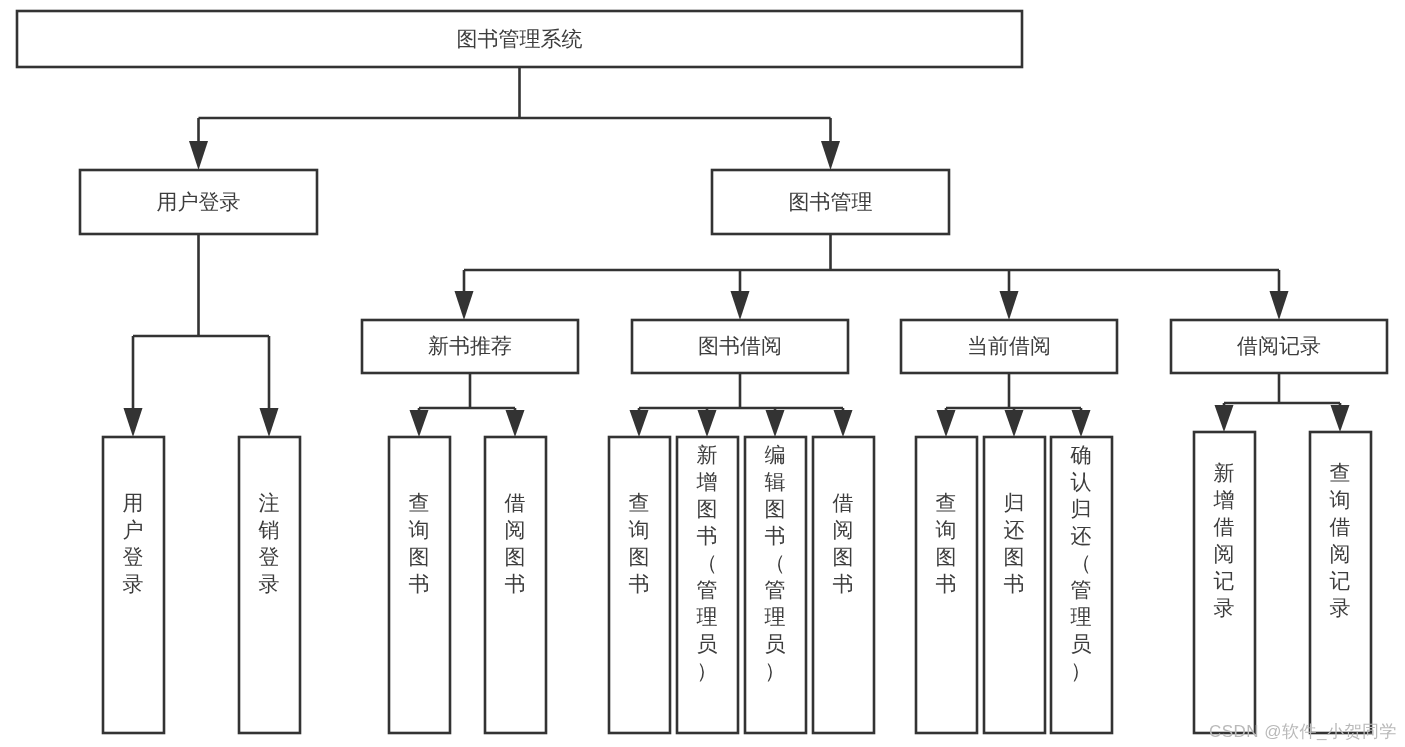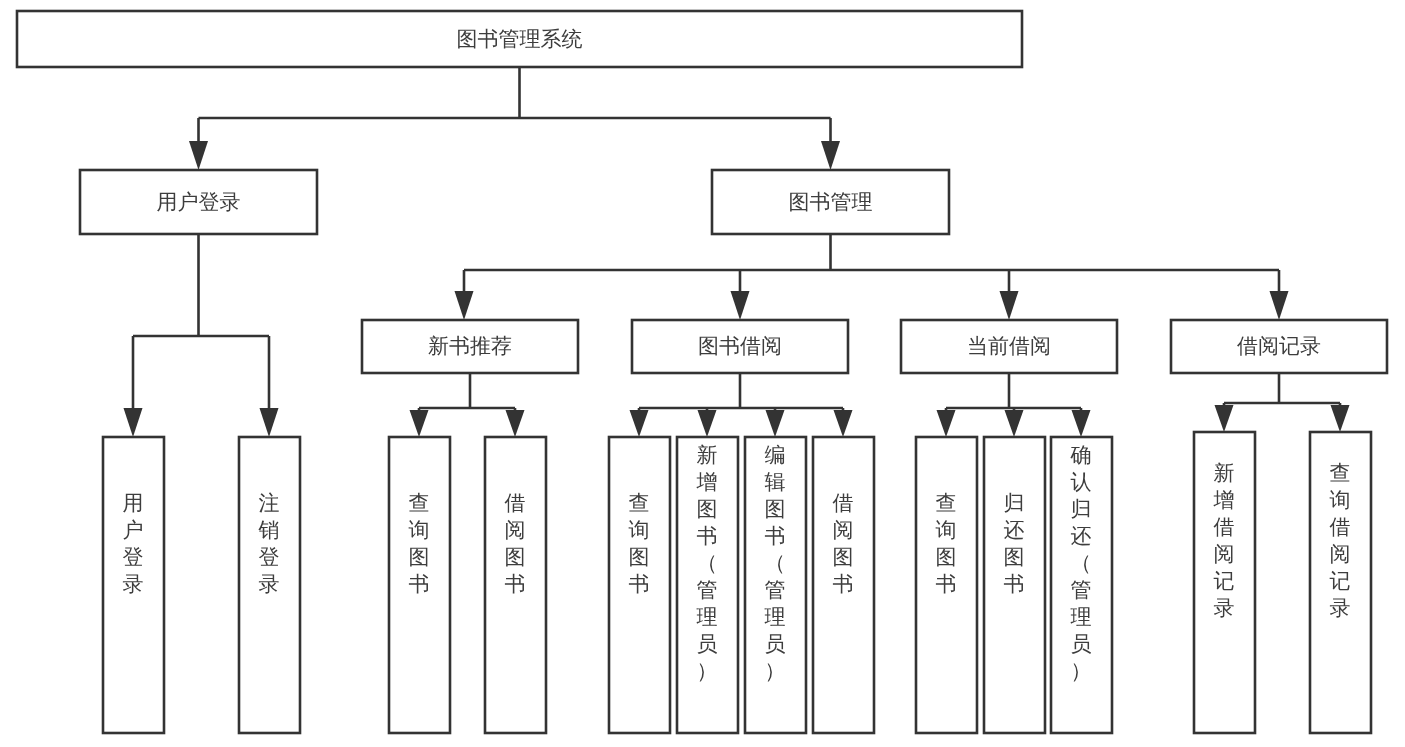--- a/index.html
+++ b/index.html
@@ -230,13 +230,14 @@
       <text class="node-label-v" x="1224" y="480"><tspan x="1224" dy="0">新</tspan><tspan x="1224" dy="27">增</tspan><tspan x="1224" dy="27">借</tspan><tspan x="1224" dy="27">阅</tspan><tspan x="1224" dy="27">记</tspan><tspan x="1224" dy="27">录</tspan></text>
     </g>
 
     <g>
       <rect class="box-rect" x="1310" y="432" width="61" height="301"></rect>
       <text class="node-label-v" x="1340" y="480"><tspan x="1340" dy="0">查</tspan><tspan x="1340" dy="27">询</tspan><tspan x="1340" dy="27">借</tspan><tspan x="1340" dy="27">阅</tspan><tspan x="1340" dy="27">记</tspan><tspan x="1340" dy="27">录</tspan></text>
     </g>
 
   </svg>
 
+  <div class="watermark">CSDN @软件_小贺同学</div>
 </div>
 
 </body></html>

